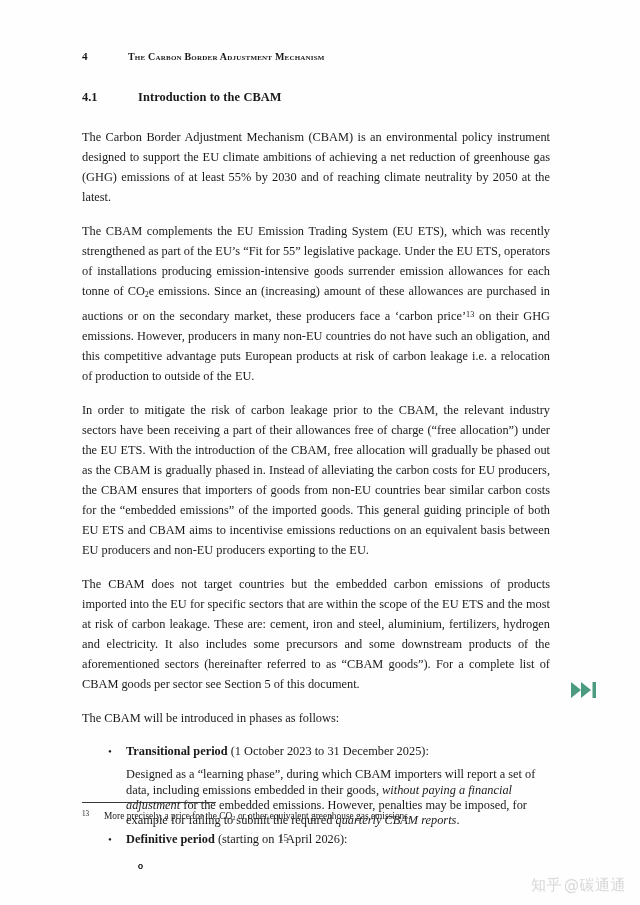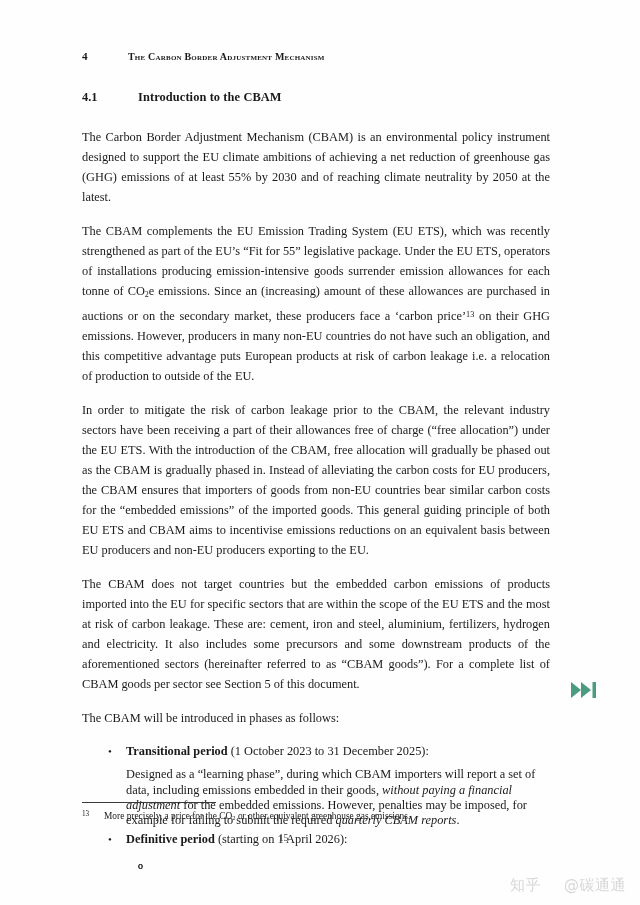--- a/index.html
+++ b/index.html
@@ -161,21 +161,21 @@
     height: 18px;
   }
 
   
   .watermark {
     position: absolute;
     right: 14px;
     bottom: 10px;
     display: flex;
     align-items: flex-start;
-    gap: 23px;
+    gap: 2px;
     font-family: "DejaVu Sans", sans-serif;
     font-size: 15px;
     color: #d8d8d8;
     letter-spacing: 0.5px;
     white-space: nowrap;
   }
 </style>
 </head>
 <body>
 

